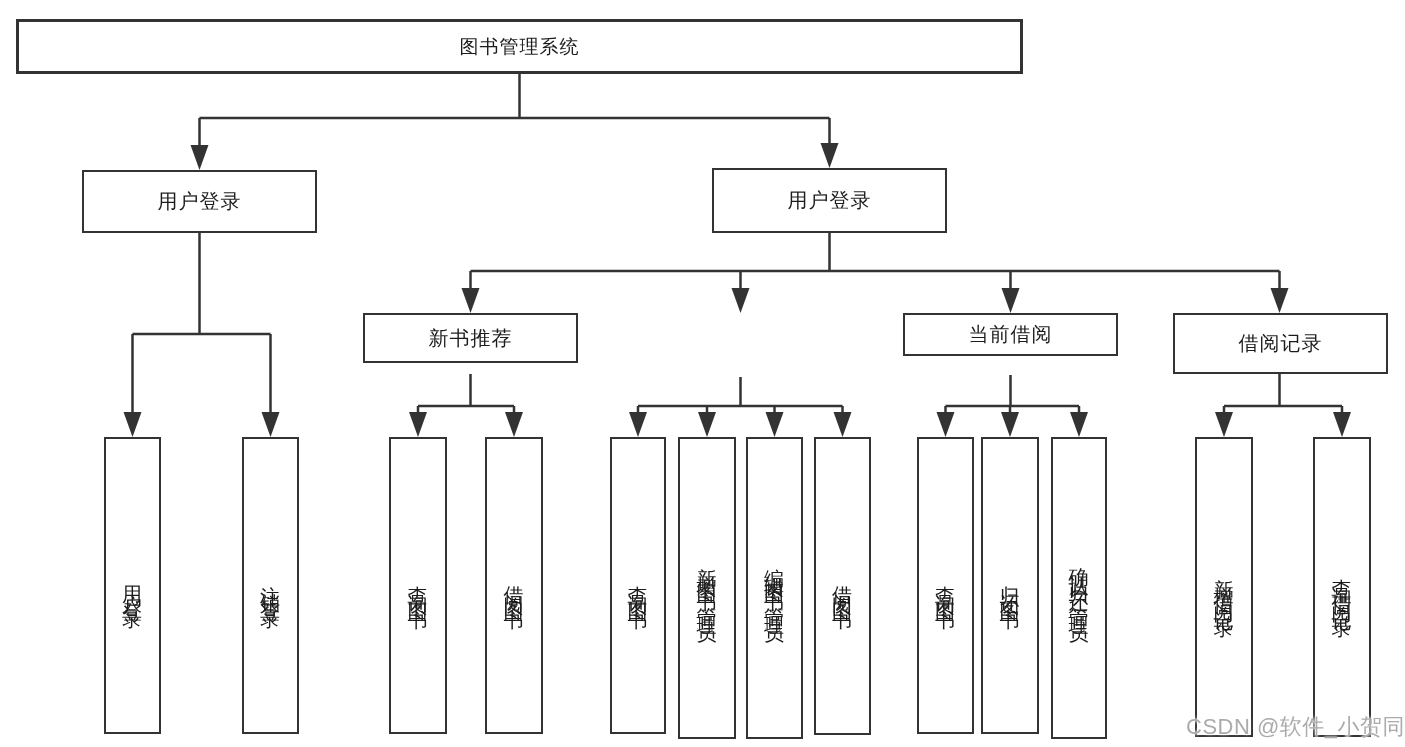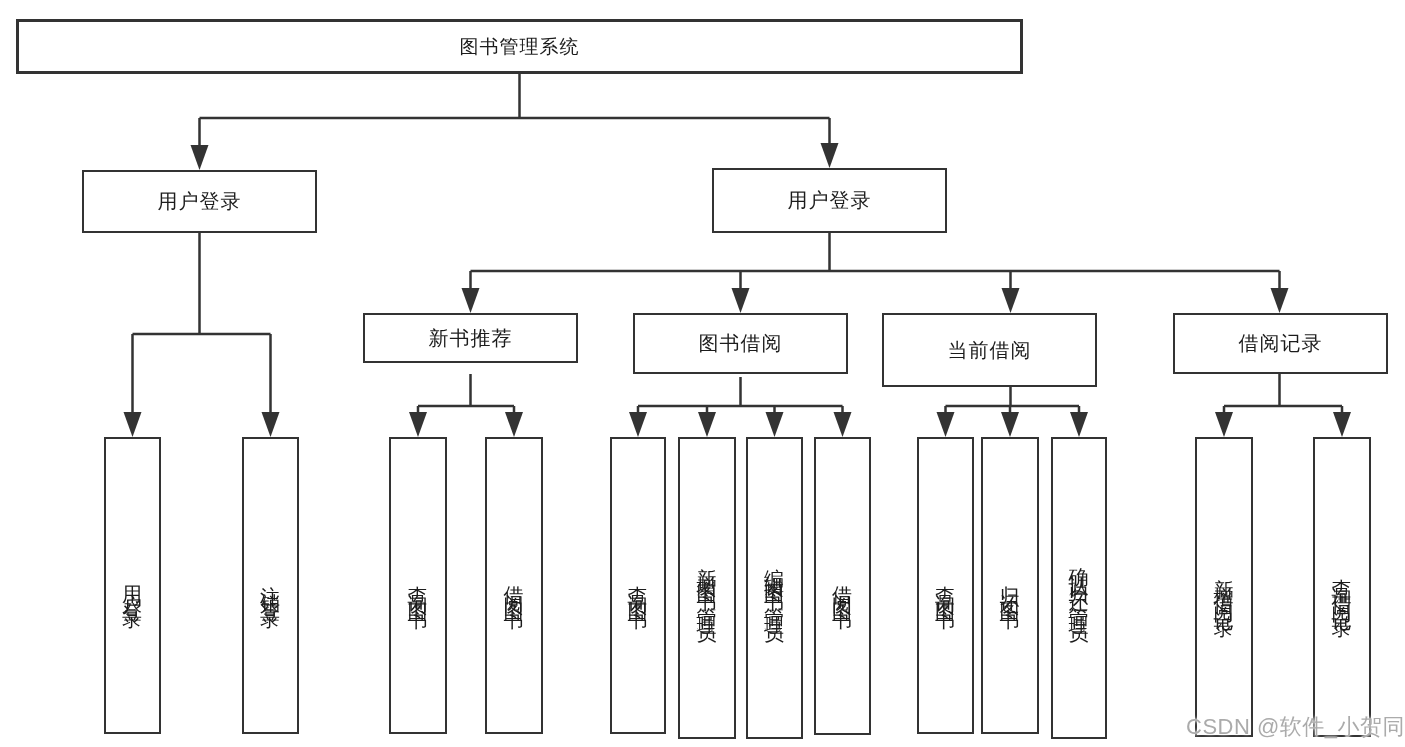--- a/index.html
+++ b/index.html
@@ -72,24 +72,21 @@
   <div class="node" style="left:82px;top:170px;width:235px;height:63px">
     <span>用户登录</span>
   </div>
   <div class="node" style="left:712px;top:168px;width:235px;height:65px">
     <span>用户登录</span>
   </div>
 
   <div class="node" style="left:363px;top:313px;width:215px;height:50px">
     <span>新书推荐</span>
   </div>
-  <div class="node" style="left:633px;top:313px;width:215px;height:61px">
-    <span>图书借阅</span>
-  </div>
-  <div class="node" style="left:882px;top:313px;width:215px;height:74px">
+  <div class="node" style="left:903px;top:313px;width:215px;height:43px">
     <span>当前借阅</span>
   </div>
   <div class="node" style="left:1173px;top:313px;width:215px;height:61px">
     <span>借阅记录</span>
   </div>
 
   <div class="node vnode" style="left:104px;top:437px;width:57px;height:297px">
     <span>用户登录</span>
   </div>
   <div class="node vnode" style="left:242px;top:437px;width:57px;height:297px">

